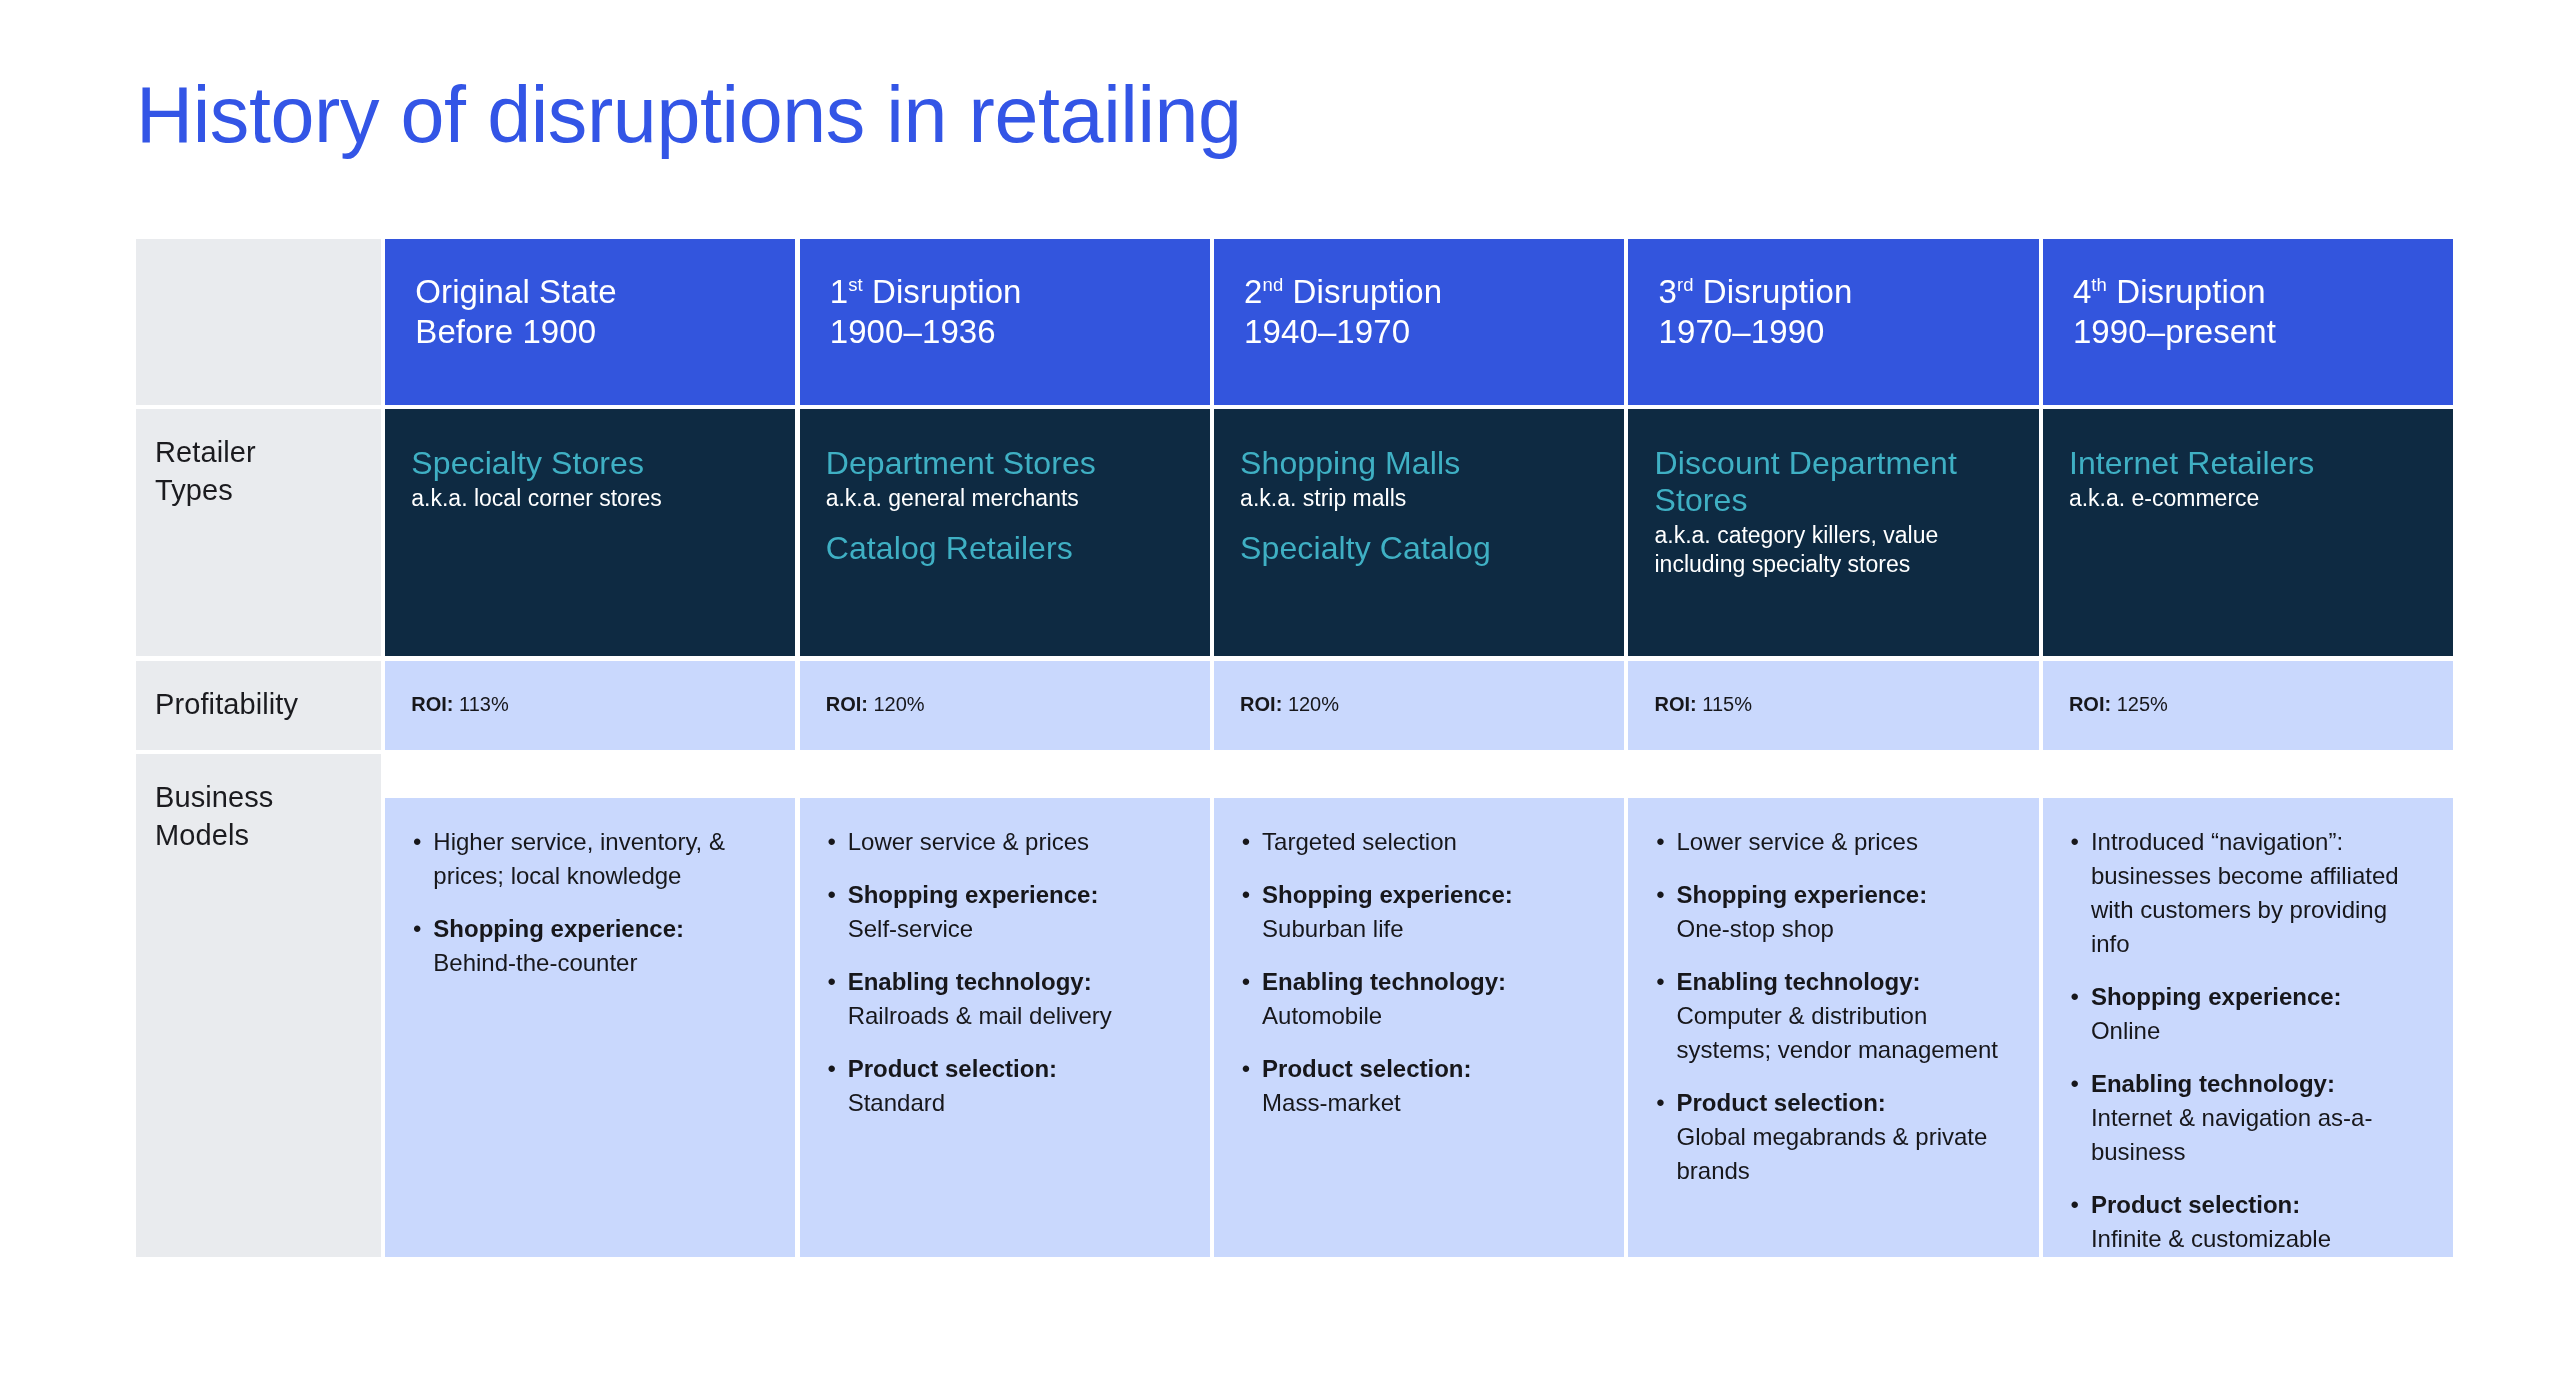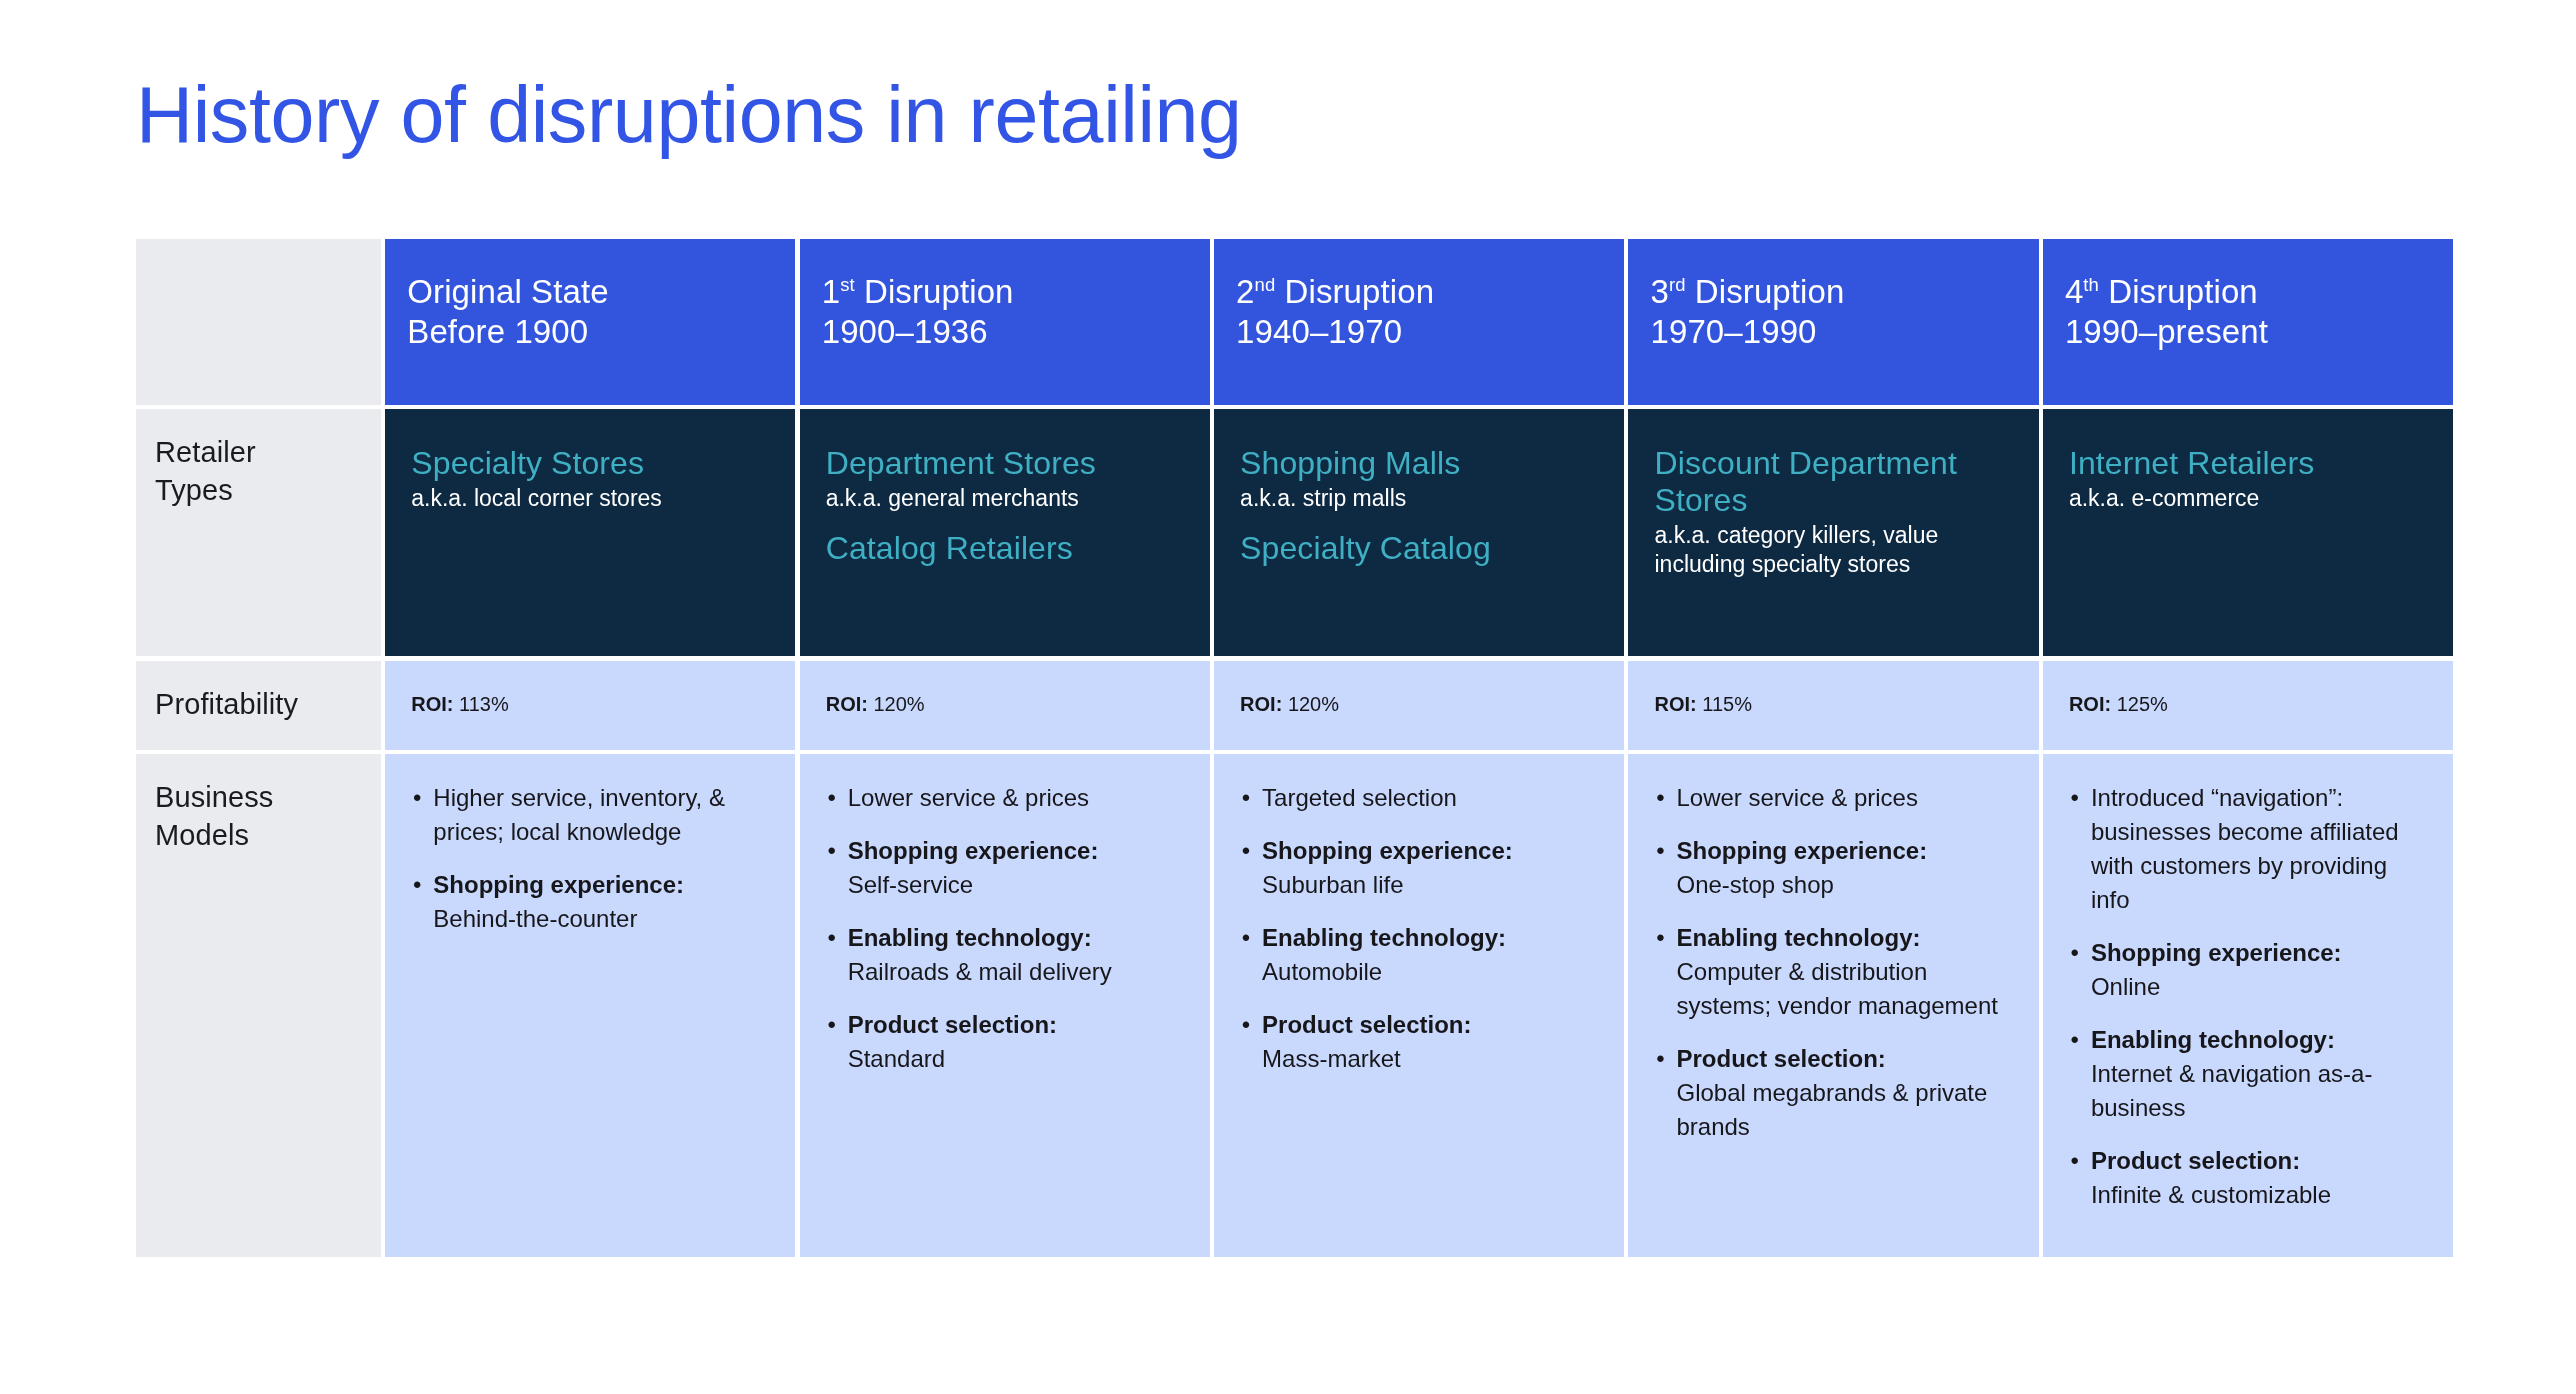--- a/index.html
+++ b/index.html
@@ -56,21 +56,21 @@
     font-size: 29px;
     line-height: 38px;
     font-weight: 400;
     color: #1b1b1f;
     letter-spacing: 0.1px;
   }
 
   
   .headcell {
     background: #3355dd;
-    padding: 33px 26px 0 22px;
+    padding: 33px 26px 0 30px;
   }
   .headcell .hline {
     color: #ffffff;
     font-size: 33px;
     line-height: 40px;
     font-weight: 400;
     letter-spacing: 0.1px;
     white-space: nowrap;
   }
   .headcell .hline sup {
@@ -106,21 +106,21 @@
     font-weight: 400;
     margin-top: 17px;
     letter-spacing: 0.1px;
   }
 
   
   .bluecell {
     background: #c9d8fd;
     padding: 29px 26px 0 26px;
   }
-  .bluecell.tall { padding-top: 27.5px; }
+  .bluecell.tall { padding-top: 27.5px; margin-top: 44px; }
 
   .roi {
     font-size: 20px;
     line-height: 29px;
     color: #17171b;
   }
   .roi b { font-weight: 700; }
 
   ul.bm {
     list-style: none;

